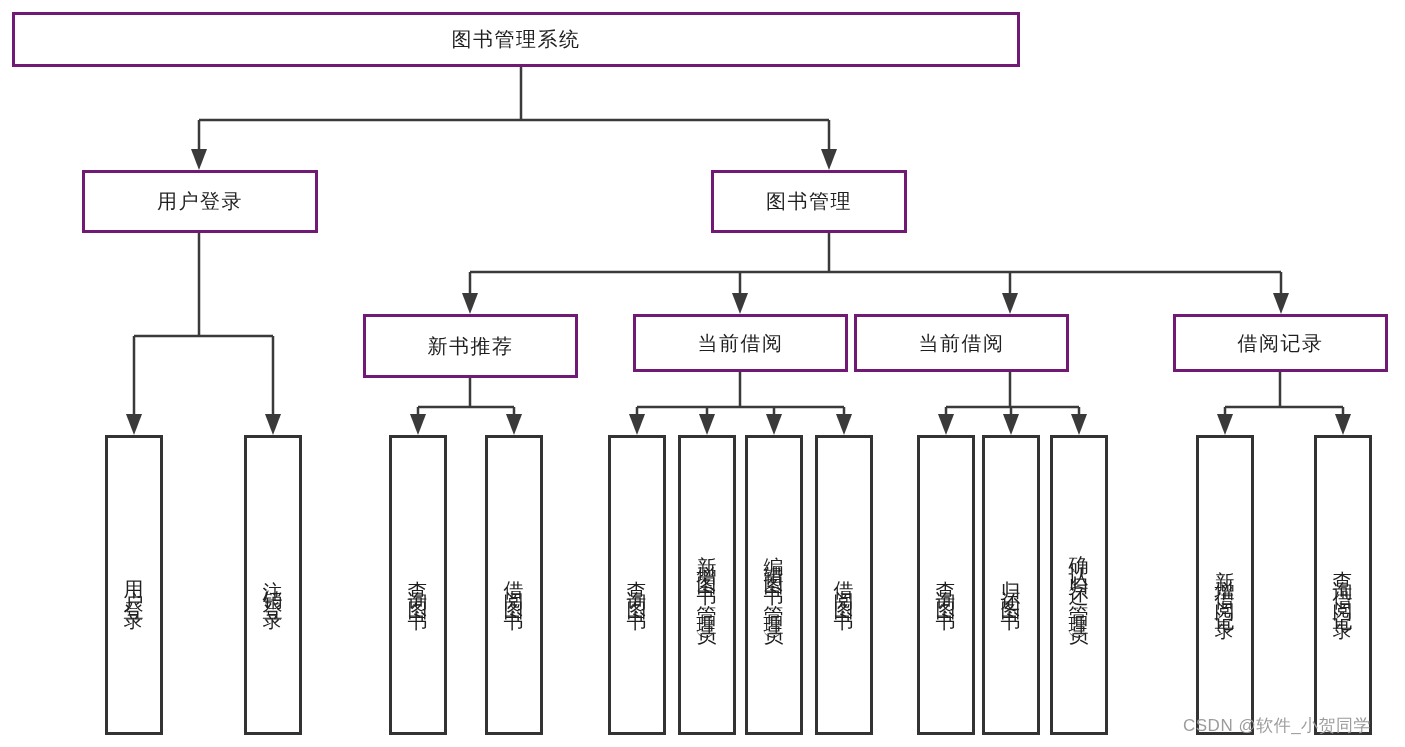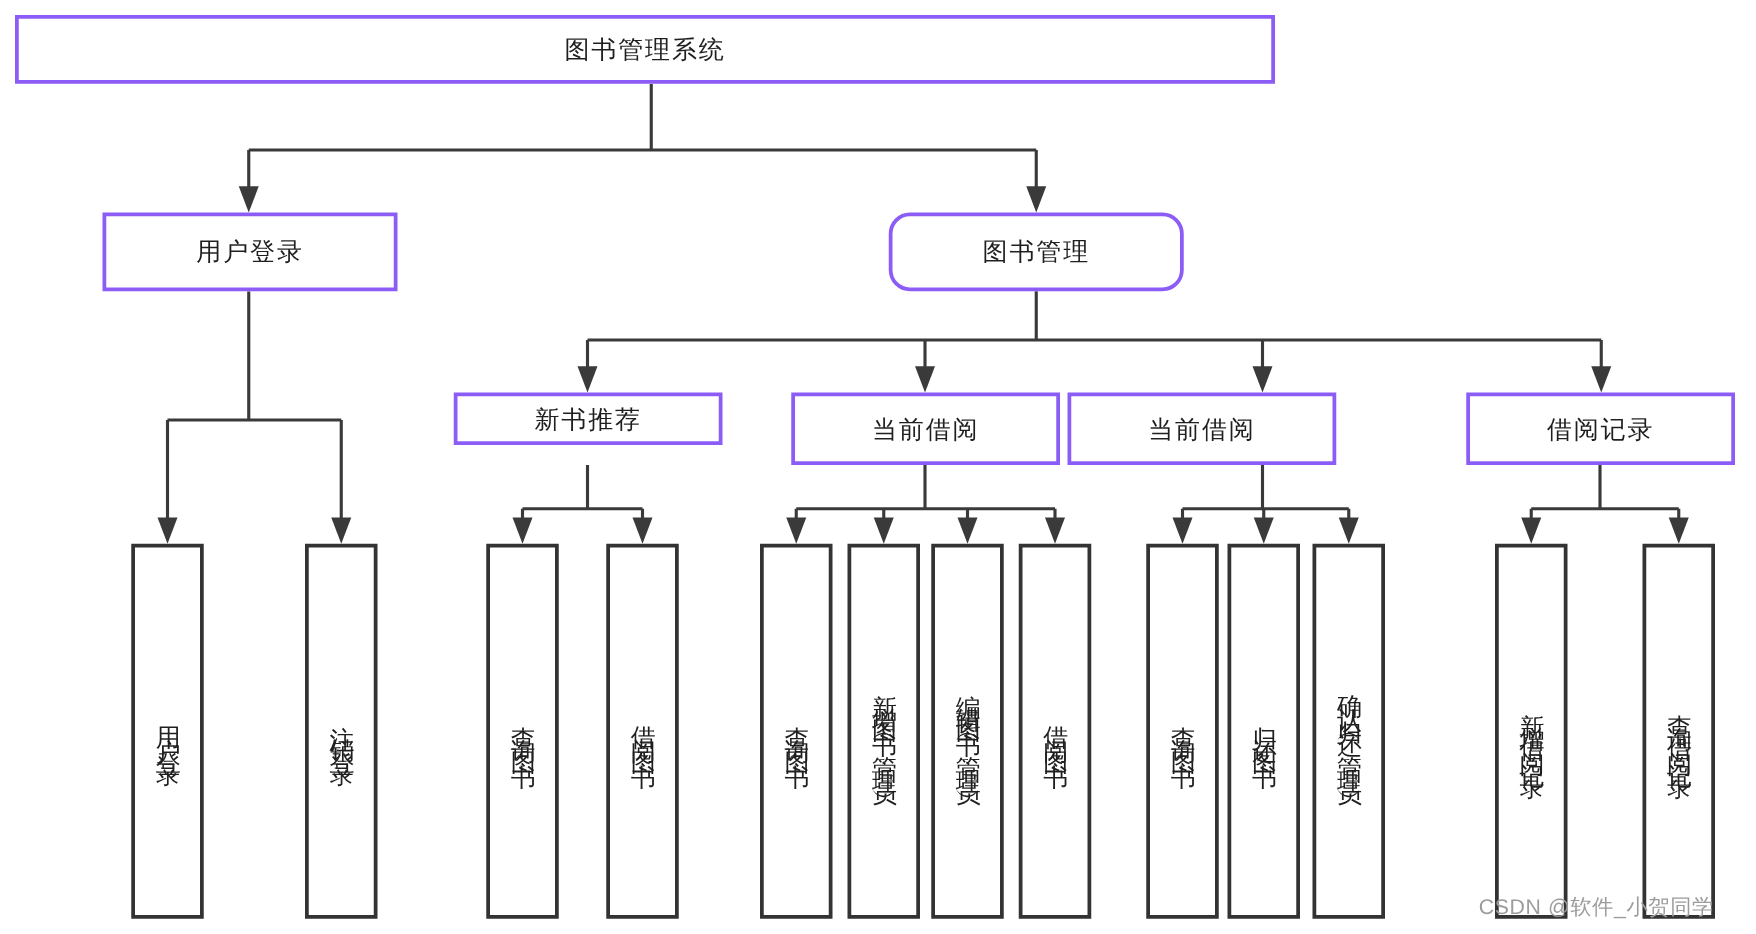--- a/index.html
+++ b/index.html
@@ -18,21 +18,21 @@
   .connectors {
     position: absolute;
     left: 0;
     top: 0;
     width: 1405px;
     height: 747px;
   }
   .node {
     position: absolute;
     box-sizing: border-box;
-    border: 3px solid #8b5cf6;
+    border: 3px solid #701a75;
     background: #ffffff;
     display: flex;
     align-items: center;
     justify-content: center;
     color: #1f1f1f;
     font-size: 20px;
     letter-spacing: 1.5px;
     white-space: nowrap;
   }
   .leaf {
@@ -112,25 +112,25 @@
     </g>
   </svg>
 
   <div class="node" style="left:12px; top:12px; width:1008px; height:55px;">
     <span>图书管理系统</span>
   </div>
 
   <div class="node" style="left:82px; top:170px; width:236px; height:63px;">
     <span>用户登录</span>
   </div>
-  <div class="node" style="left:711px; top:170px; width:236px; height:63px;border-radius:17px;">
+  <div class="node" style="left:711px; top:170px; width:196px; height:63px;">
     <span>图书管理</span>
   </div>
 
-  <div class="node" style="left:363px; top:314px; width:215px; height:42px;">
+  <div class="node" style="left:363px; top:314px; width:215px; height:64px;">
     <span>新书推荐</span>
   </div>
   <div class="node" style="left:633px; top:314px; width:215px; height:58px;">
     <span>当前借阅</span>
   </div>
   <div class="node" style="left:854px; top:314px; width:215px; height:58px;">
     <span>当前借阅</span>
   </div>
   <div class="node" style="left:1173px; top:314px; width:215px; height:58px;">
     <span>借阅记录</span>

